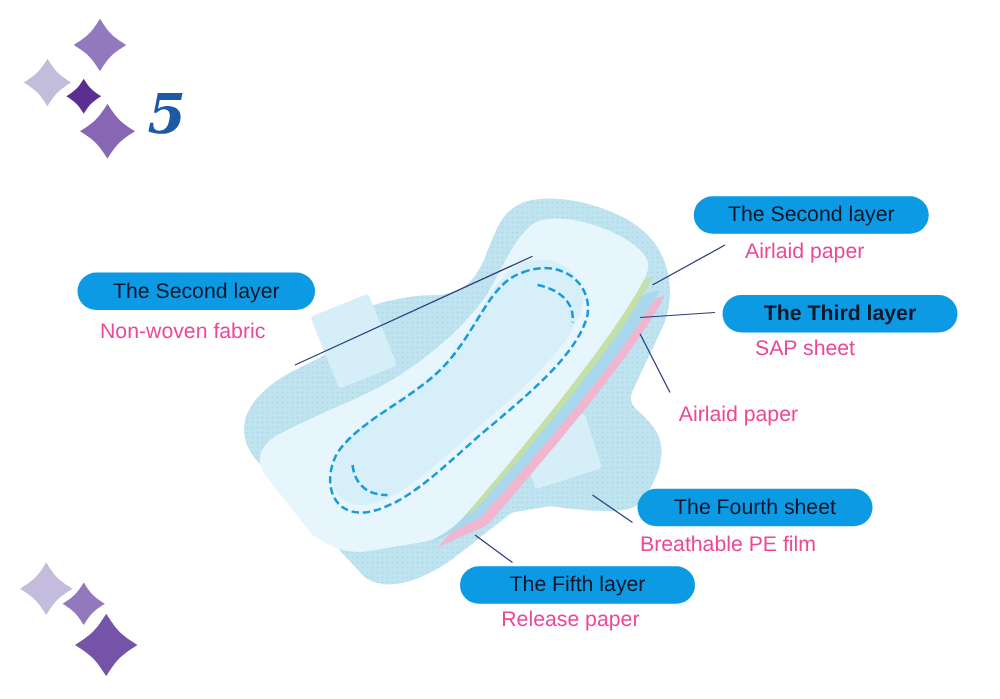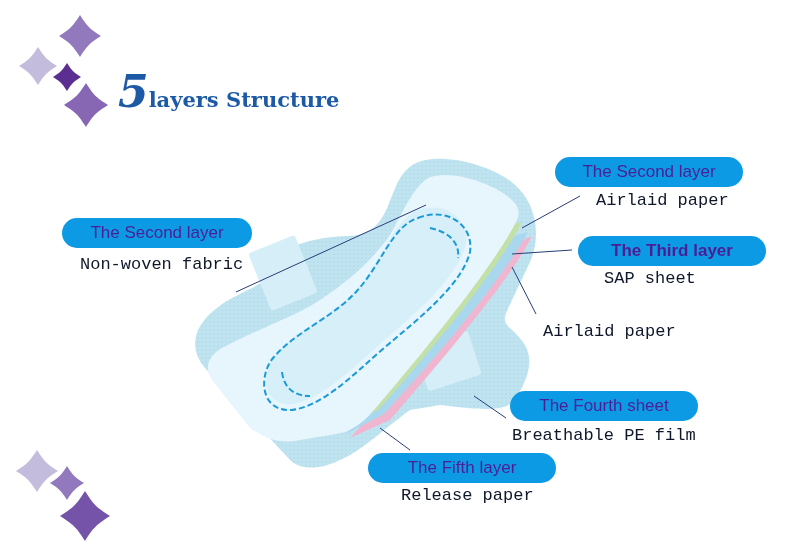--- a/index.html
+++ b/index.html
@@ -10,27 +10,26 @@
   .flower { position: absolute; }
   .title {
     position: absolute; left: 118px; top: 70px; height: 44px;
     display: flex; align-items: baseline; color: #1c5aa6;
     font-family: "DejaVu Serif", serif; font-weight: bold;
   }
   .title .num { font-size: 44px; line-height: 44px; font-style: italic; letter-spacing: -2px; }
   .title .txt { font-size: 21px; line-height: 21px; margin-left: 2px; }
   .pill {
     position: absolute; height: 30px; border-radius: 15px; background: #0d9ae4;
-    color: #4c1d95; font-size: 17px; line-height: 30px; text-align: center;
+    color: #0f172a; font-size: 17px; line-height: 30px; text-align: center;
     white-space: nowrap;
   }
   .desc {
-    position: absolute; color: #0f172a; font-size: 17px; line-height: 20px;
+    position: absolute; color: #ec4899; font-size: 17px; line-height: 20px;
     white-space: nowrap;
-    font-family: Liberation Mono, monospace;
   }
   svg.scene { position: absolute; left: 0; top: 0; }
 </style>
 </head>
 <body>
 
 <svg class="flower" style="left:0;top:0" width="120" height="130">
   <defs>
     <path id="petal4" d="M0,-20 C7,-9 9,-7 20,0 C9,7 7,9 0,20 C-7,9 -9,7 -20,0 C-9,-7 -7,-9 0,-20 Z"></path>
   </defs>
@@ -41,21 +40,20 @@
 </svg>
 
 <svg class="flower" style="left:0;top:430px" width="130" height="129">
   <use href="#petal4" transform="translate(37,41) scale(1.05)" fill="#c4bcdc"></use>
   <use href="#petal4" transform="translate(67,53) scale(0.85)" fill="#9279bd"></use>
   <use href="#petal4" transform="translate(85,86) scale(1.25)" fill="#7553a8"></use>
 </svg>
 
 <div class="title">
   <span class="num">5</span>
-  <span class="txt">layers Structure</span>
 </div>
 
 <svg class="scene" width="800" height="559">
   <defs>
     <pattern id="dots" width="4" height="4" patternUnits="userSpaceOnUse">
       <rect width="4" height="4" fill="#bfe4f0"></rect>
       <circle cx="2" cy="2" r="0.7" fill="#a9d5e6"></circle>
     </pattern>
   </defs>
   <g transform="translate(0,0)">

